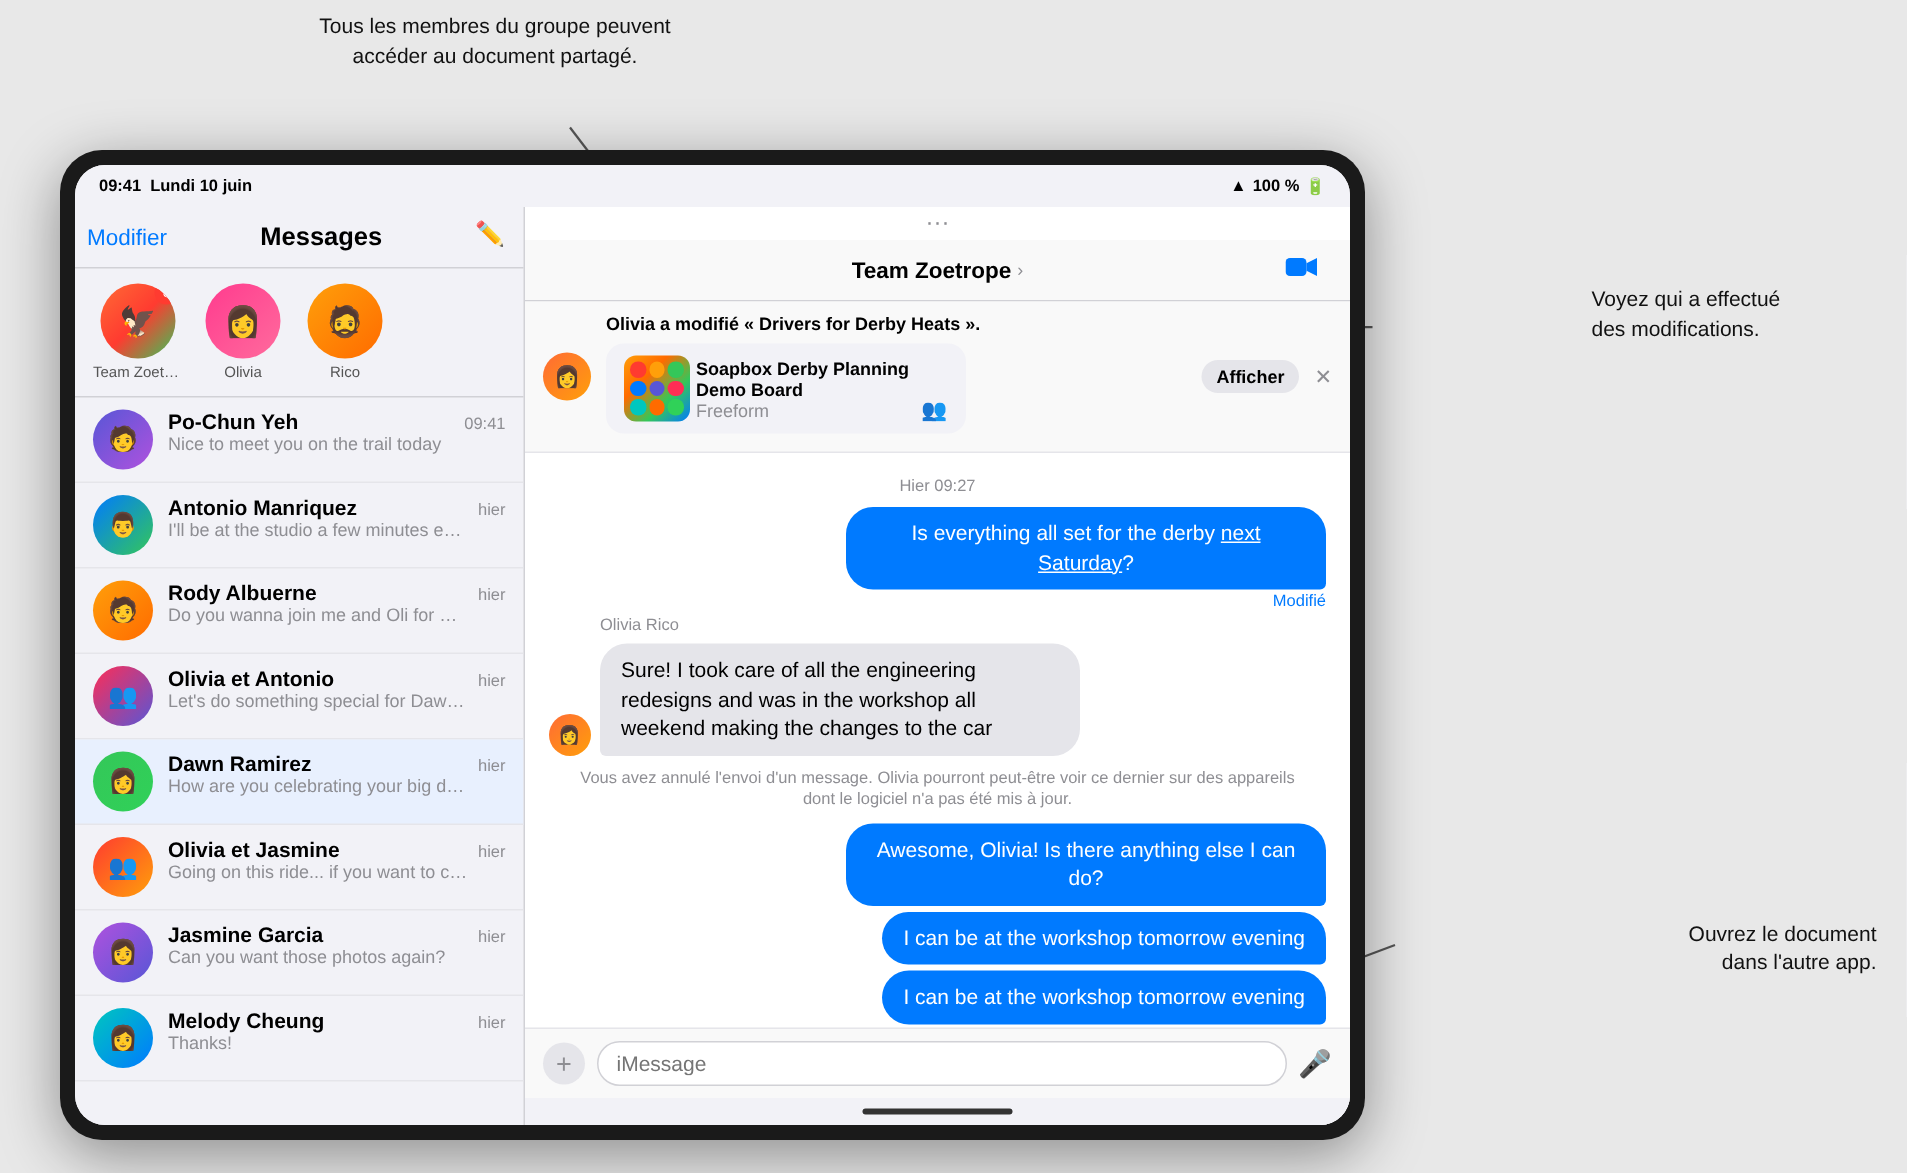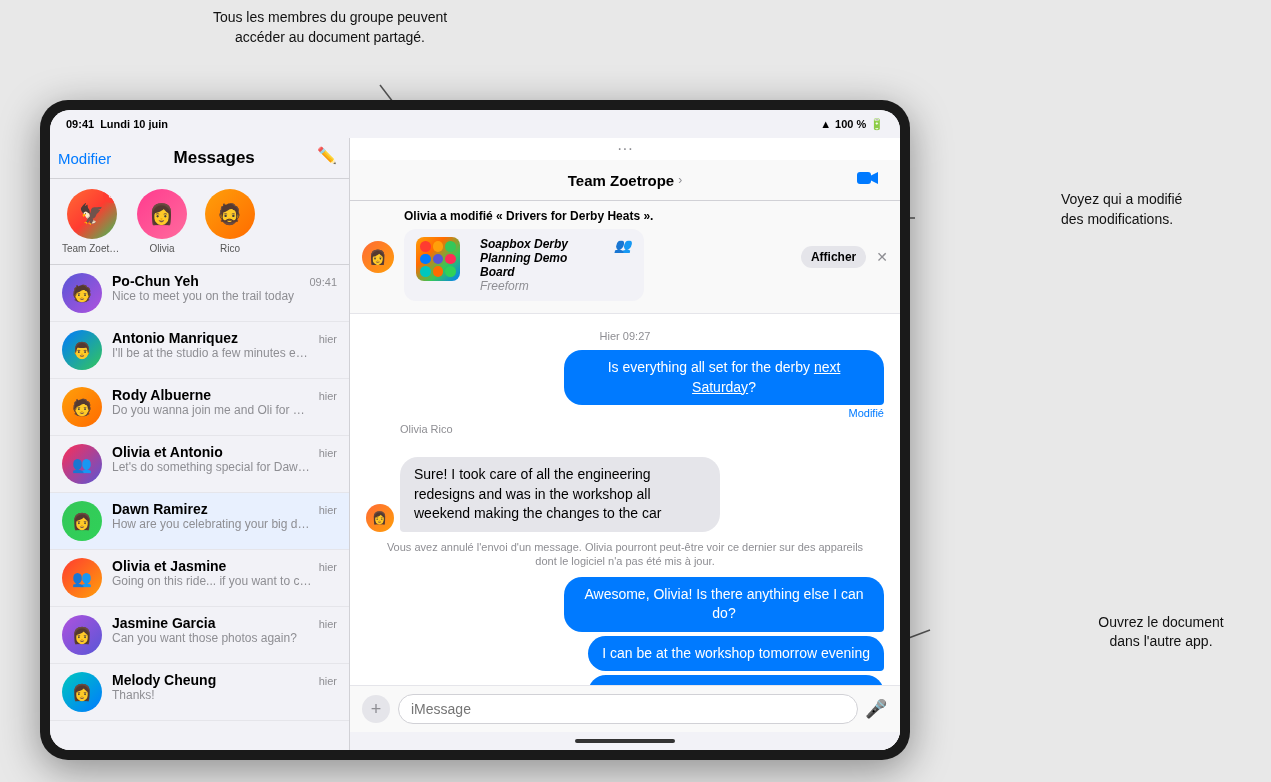--- a/index.html
+++ b/index.html
@@ -32,21 +32,21 @@
       font-size: 14px;
       line-height: 1.4;
       color: #111;
     }
 
     .annotation-right-bottom {
       position: absolute;
       bottom: 130px;
       right: 20px;
       width: 180px;
-      text-align: center;
+      text-align: right;
       font-size: 14px;
       line-height: 1.4;
       color: #111;
     }
 
     
     .ipad-frame {
       position: absolute;
       top: 100px;
       left: 40px;
@@ -345,29 +345,28 @@
       background: none;
       border: none;
       font-size: 14px;
       color: #8e8e93;
       cursor: pointer;
     }
 
     
     .freeform-card {
       display: flex;
-      align-items: flex-start;
-      gap: 20px;
+      align-items: flex-end;
+      gap: 4px;
       background: #f2f2f7;
       border-radius: 12px;
       padding: 8px 12px;
       margin: 4px 0;
       max-width: 240px;
       cursor: pointer;
-      font-style: italic;
     }
 
     .freeform-icon {
       width: 44px;
       height: 44px;
       border-radius: 8px;
       background: linear-gradient(135deg, #ff9f0a, #ff6b00, #34c759, #007aff);
       flex-shrink: 0;
       display: grid;
       grid-template-columns: repeat(3, 1fr);
@@ -440,21 +439,21 @@
       width: 28px;
       height: 28px;
       border-radius: 50%;
       flex-shrink: 0;
       background: linear-gradient(135deg, #ff6b35, #ff9f0a);
     }
 
     .bubble-sender-name {
       font-size: 11px;
       color: #8e8e93;
-      margin-bottom: 18px;
+      margin-bottom: 2px;
       margin-left: 34px;
     }
 
     .bubble {
       max-width: 320px;
       padding: 8px 14px;
       border-radius: 18px;
       font-size: 14px;
       line-height: 1.4;
     }
@@ -576,21 +575,21 @@
   </style>
 </head>
 <body>
 
 <div class="annotation-top">
   <span style="white-space:pre-line;">Tous les membres du groupe peuvent
 accéder au document partagé.</span>
 </div>
 
 <div class="annotation-right-top">
-  <span style="white-space:pre-line;">Voyez qui a modifié
+  <span style="white-space:pre-line;">Voyez qui a effectué
 des modifications.</span>
 </div>
 
 <div class="annotation-right-bottom">
   <span style="white-space:pre-line;">Ouvrez le document
 dans l'autre app.</span>
 </div>
 
 <svg class="annotations-svg">
 

